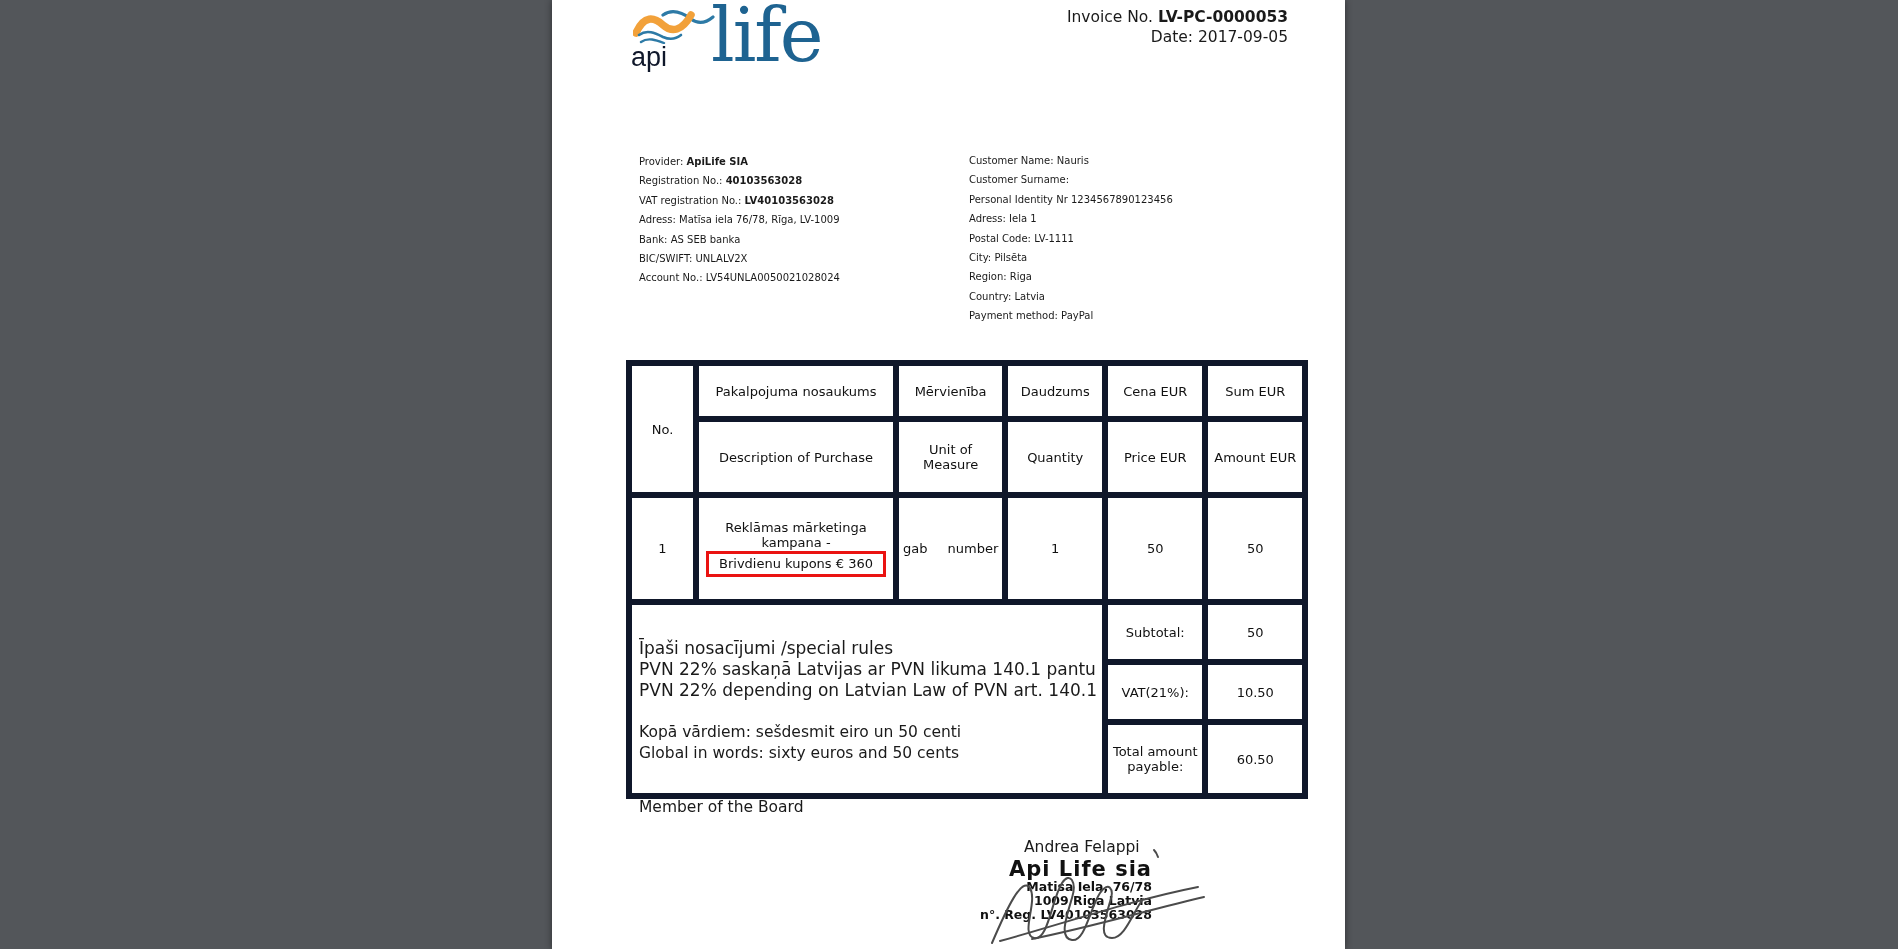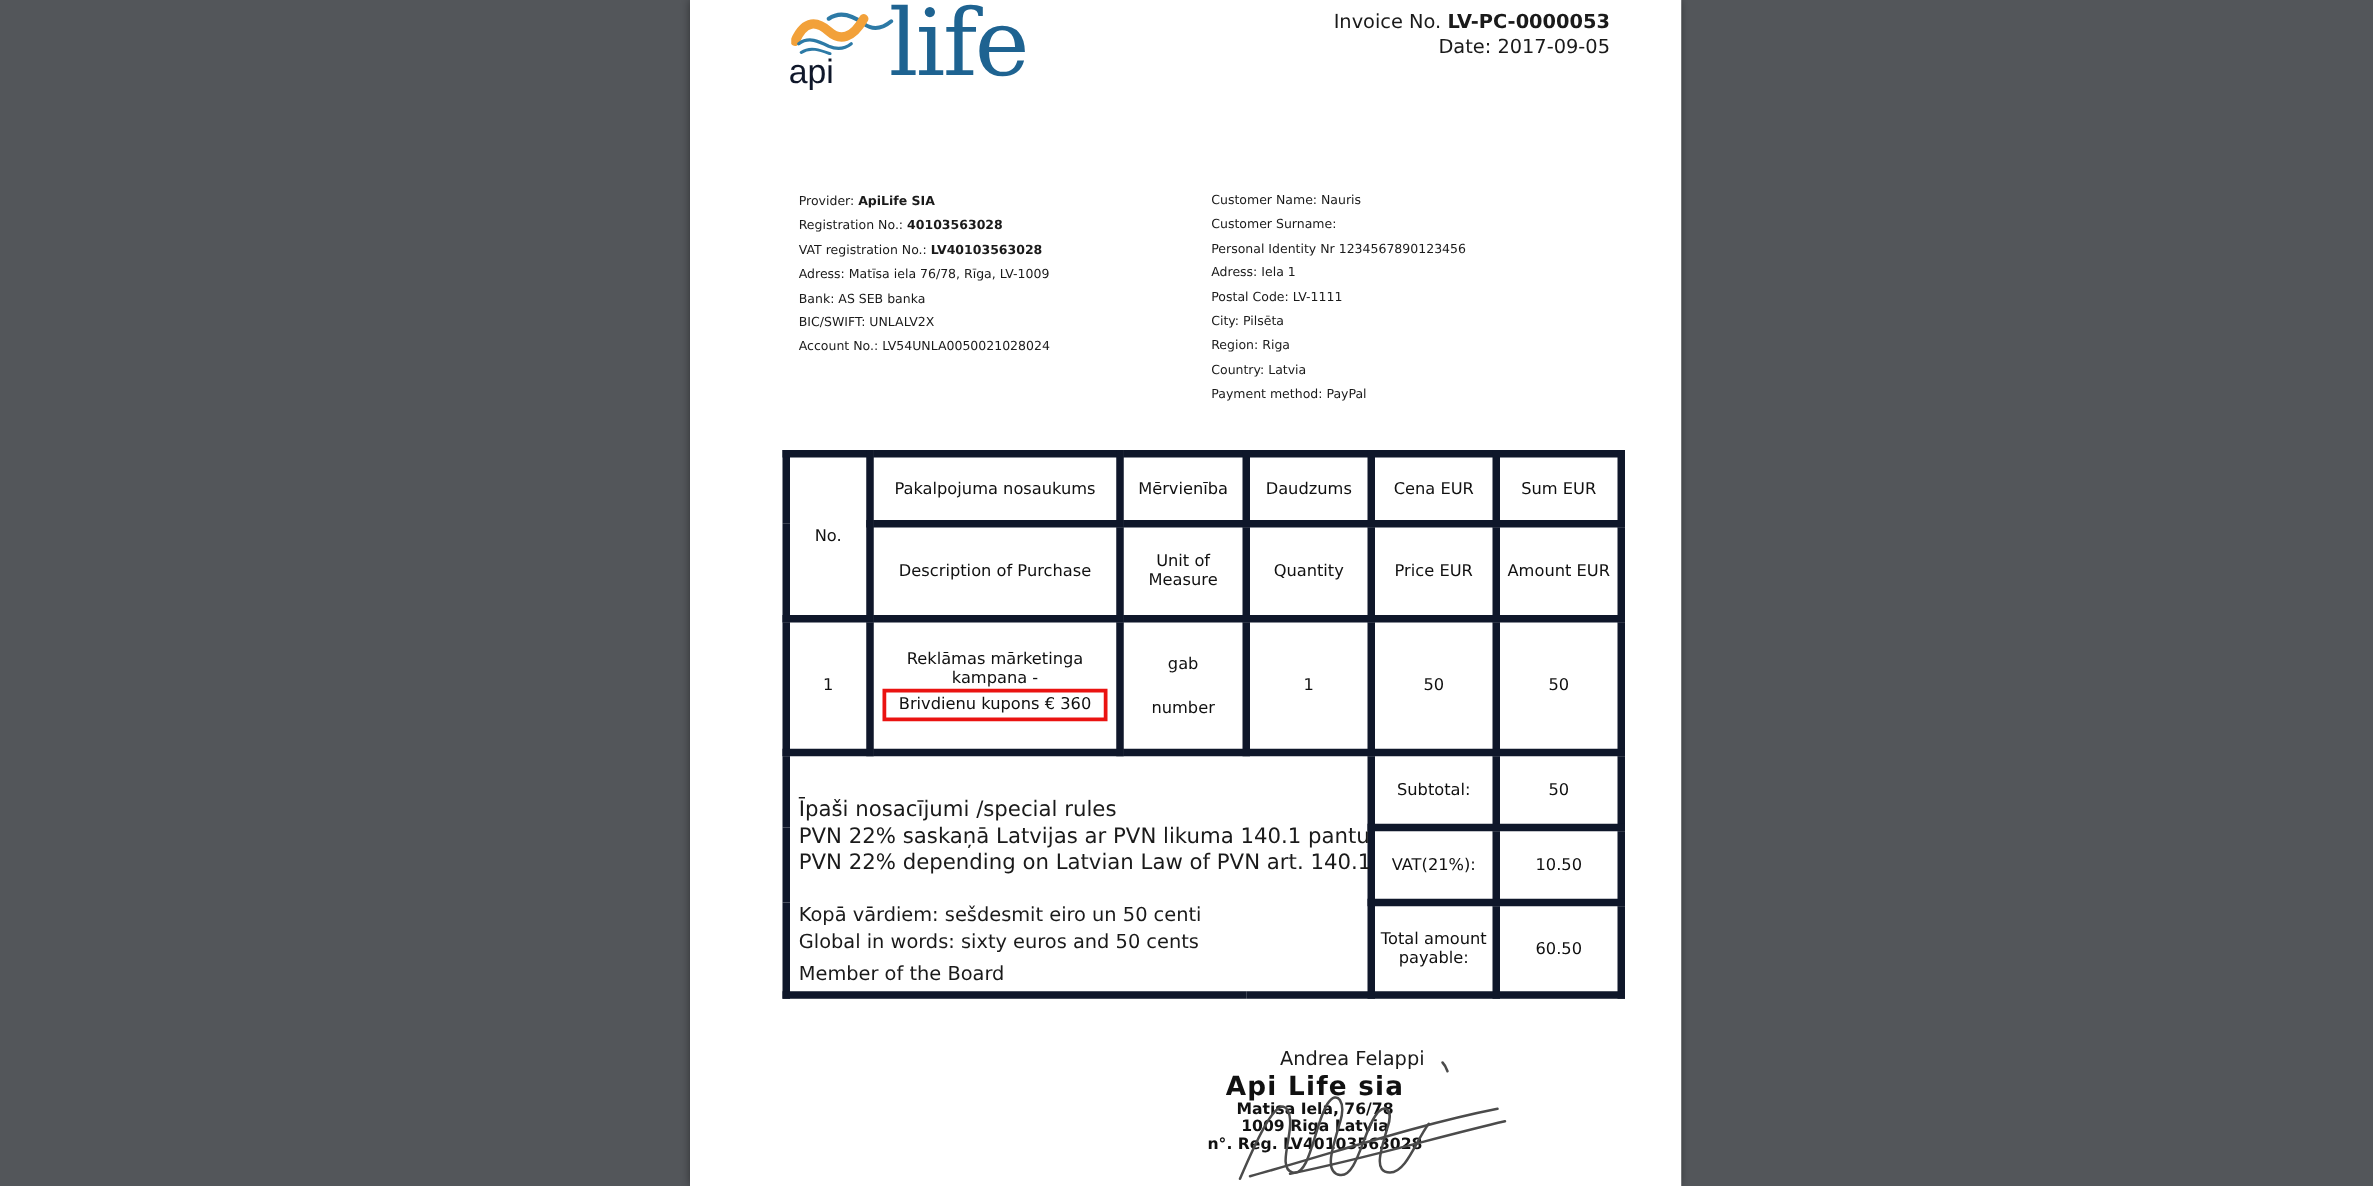--- a/index.html
+++ b/index.html
@@ -44,31 +44,31 @@
   }
   td.h1{height:26px;}
   td.h2{height:46px;}
   td.dr{height:77px;}
   td.t1{height:30px;}
   td.t3{height:44px;}
   td.desc-cell{vertical-align:top;padding-top:6px;margin-top:10px;}
   .redbox{
     display:inline-block;border:3px solid #ea1311;padding:2px 10px 3px 10px;margin-top:1px;
   }
-  td.unit-cell .stack{display:flex;flex-direction:column;align-items:center;gap:20px;}
+  td.unit-cell .stack{display:flex;flex-direction:row;align-items:center;gap:20px;}
   td.total-label{text-align:right;padding-right:9px;}
   td.noborder-area{border:1px solid #d3d6d9;}
   
   .notes{left:87px;top:638px;font-size:17px;line-height:20.8px;}
   .words{left:87px;top:722px;font-size:15.5px;line-height:20.8px;}
   
-  .sig-left{left:87px;top:770px;font-size:15.5px;}
+  .sig-left{left:87px;top:798px;font-size:15.5px;}
   .sig-right{left:472px;top:798px;font-size:15.5px;margin-top:40px;}
   
-  .stamp{left:400px;top:852px;width:200px;text-align:center;color:#111;}
+  .stamp{left:400px;top:852px;width:200px;text-align:right;color:#111;}
   .stamp .company{font-size:21px;line-height:22px;font-weight:bold;margin-top:6px;letter-spacing:1px;}
   .stamp .addr{font-size:12.5px;line-height:14px;font-weight:bold;}
   .sig-scrawl{left:420px;top:838px;}
 </style>
 </head>
 <body>
 
 <div class="page">
 
   <div class="abs logo">

